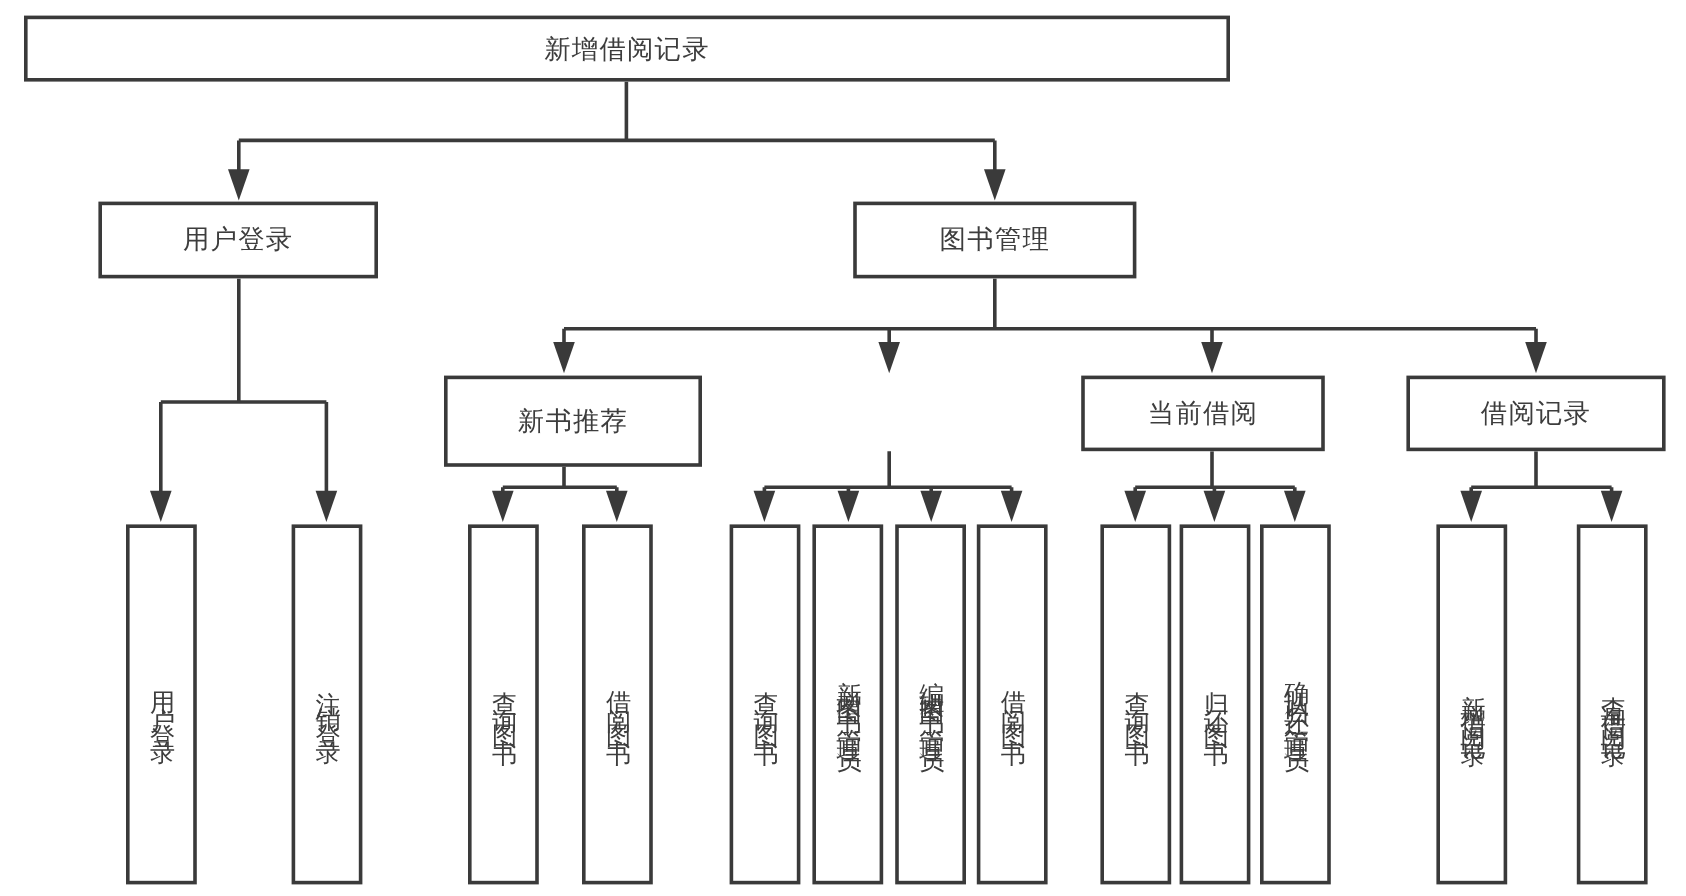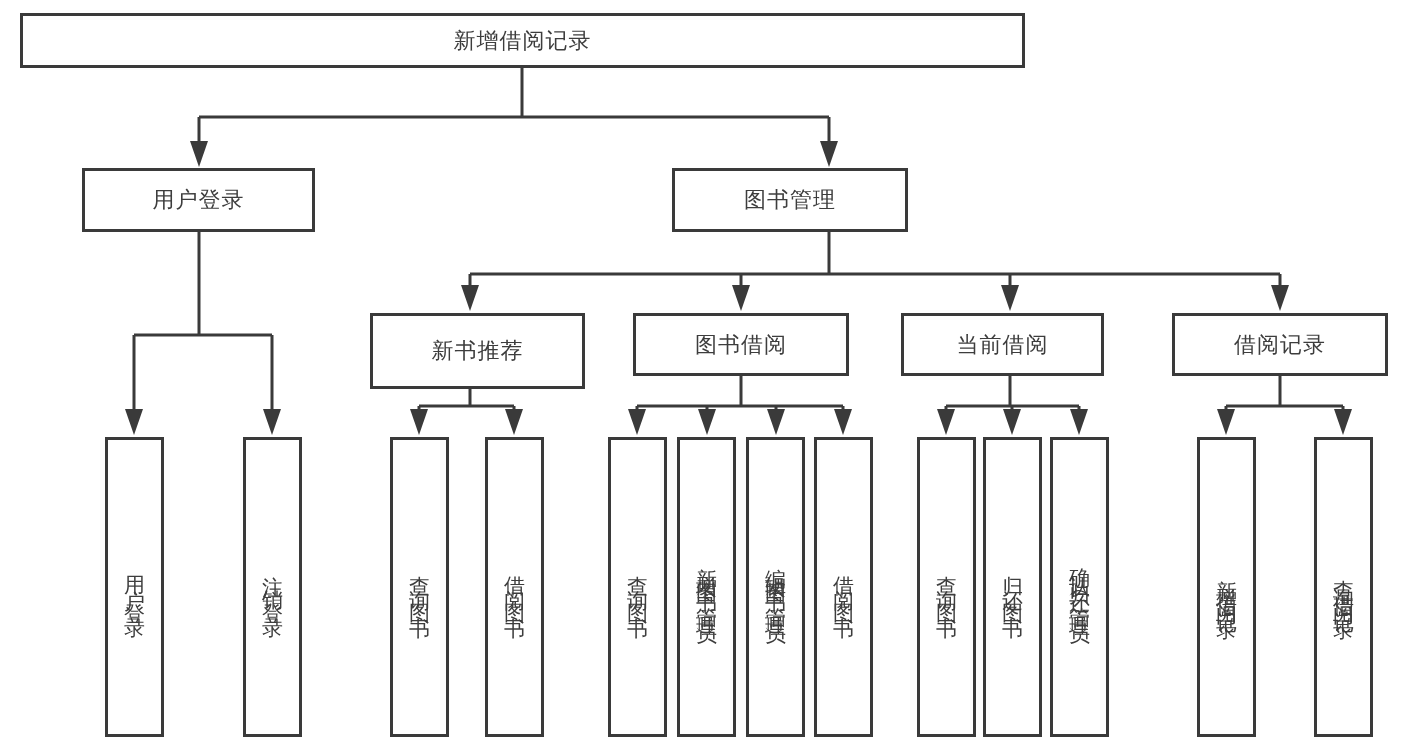--- a/index.html
+++ b/index.html
@@ -34,21 +34,21 @@
     text-orientation:mixed;
     font-size:21px;
     letter-spacing:14px;
     color:var(--text);
     white-space:nowrap;
   }
   .vbox .vtext.long{letter-spacing:8px;}
   
   .n-root{left:20px;top:13px;width:1005px;height:55px;}
   .n-login{left:82px;top:168px;width:233px;height:64px;}
-  .n-mgmt{left:672px;top:168px;width:236px;height:64px;}
+  .n-mgmt{left:711px;top:168px;width:236px;height:64px;}
   .n-l3a{left:370px;top:313px;width:215px;height:76px;}
   .n-l3b{left:633px;top:313px;width:216px;height:63px;}
   .n-l3c{left:901px;top:313px;width:203px;height:63px;}
   .n-l3d{left:1172px;top:313px;width:216px;height:63px;}
   .leaf{top:437px;width:59px;height:300px;}
   .x1{left:105px;}  .x2{left:243px;}
   .x3{left:390px;}  .x4{left:485px;}
   .x5{left:608px;}  .x6{left:677px;} .x7{left:746px;} .x8{left:814px;}
   .x9{left:917px;}  .x10{left:983px;} .x11{left:1050px;}
   .x12{left:1197px;} .x13{left:1314px;}
@@ -105,23 +105,20 @@
   <div class="node hbox n-login">
     <span>用户登录</span>
   </div>
   <div class="node hbox n-mgmt">
     <span>图书管理</span>
   </div>
 
   <div class="node hbox n-l3a">
     <span>新书推荐</span>
   </div>
-  <div class="node hbox n-l3b">
-    <span>图书借阅</span>
-  </div>
   <div class="node hbox n-l3c">
     <span>当前借阅</span>
   </div>
   <div class="node hbox n-l3d">
     <span>借阅记录</span>
   </div>
 
   <div class="node vbox leaf x1">
     <span class="vtext">用户登录</span>
   </div>

